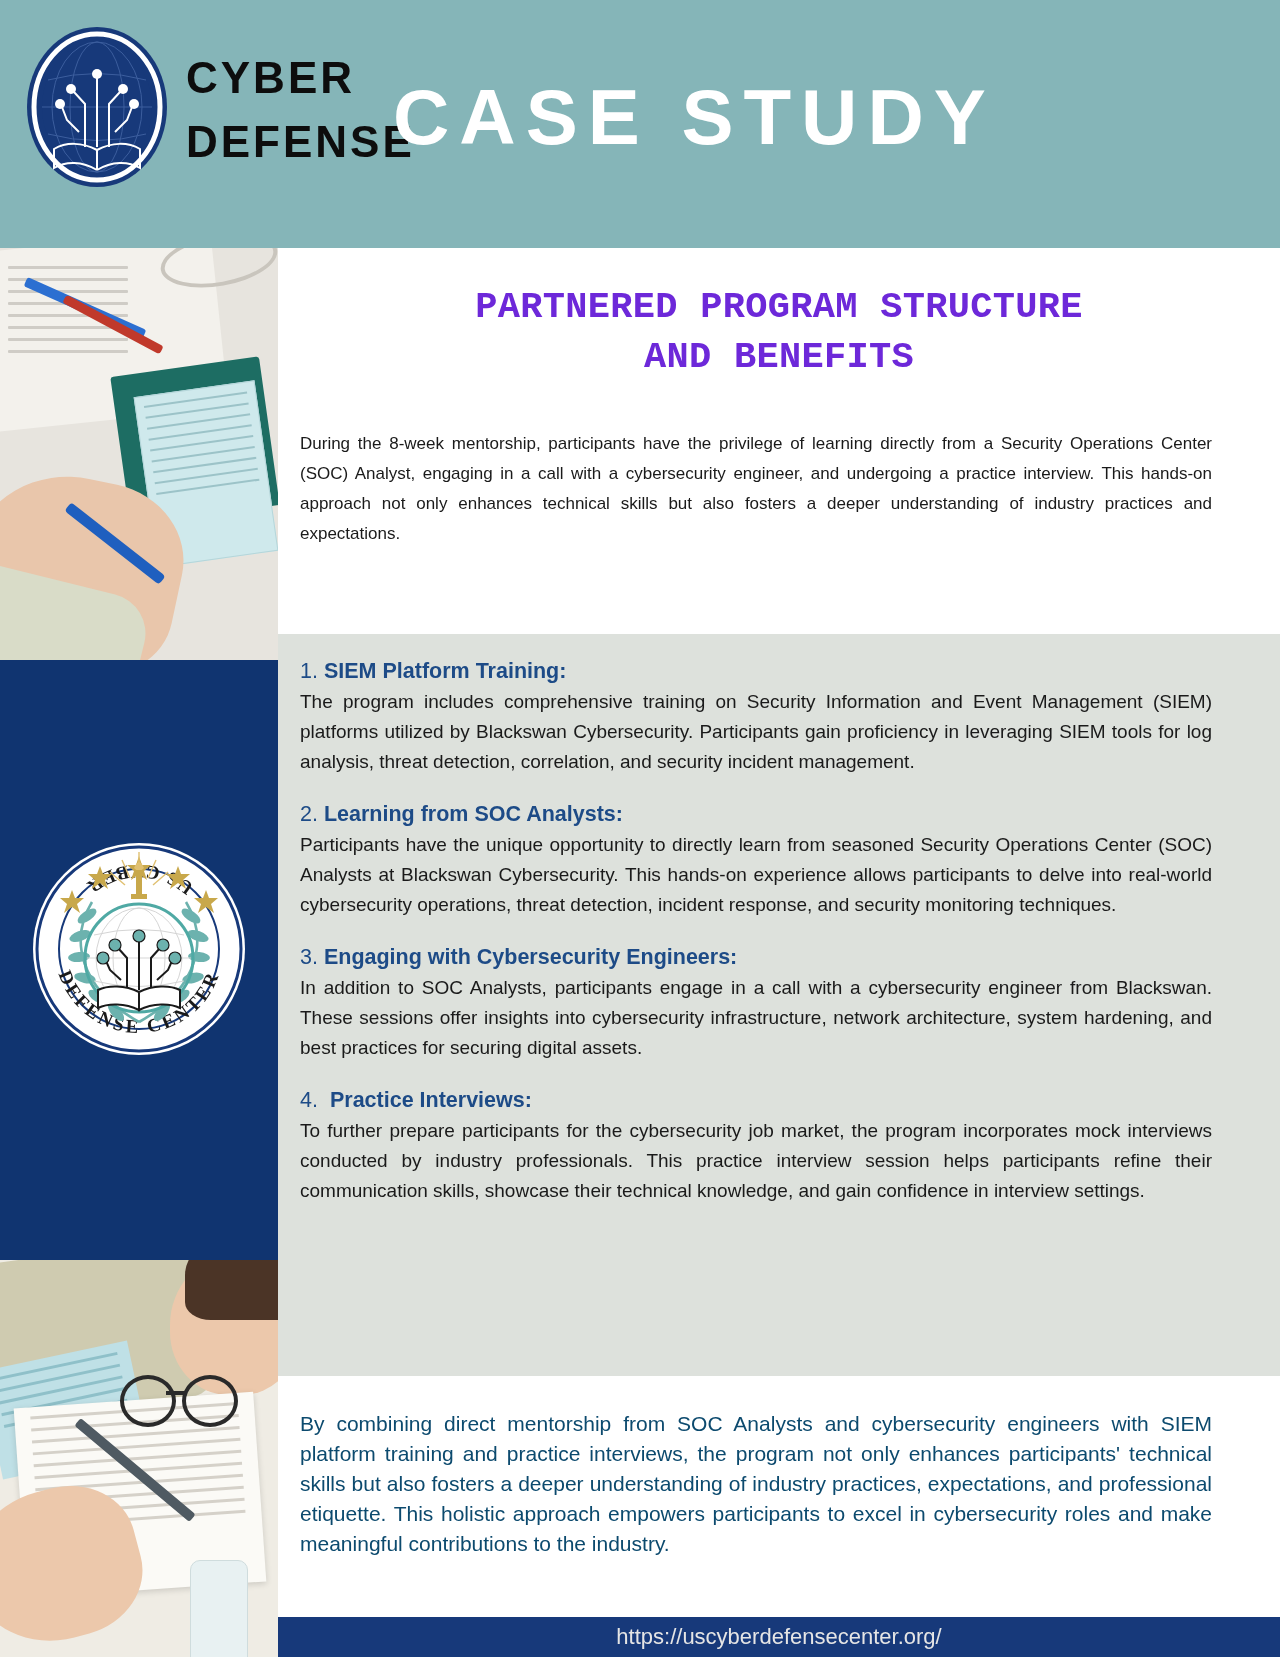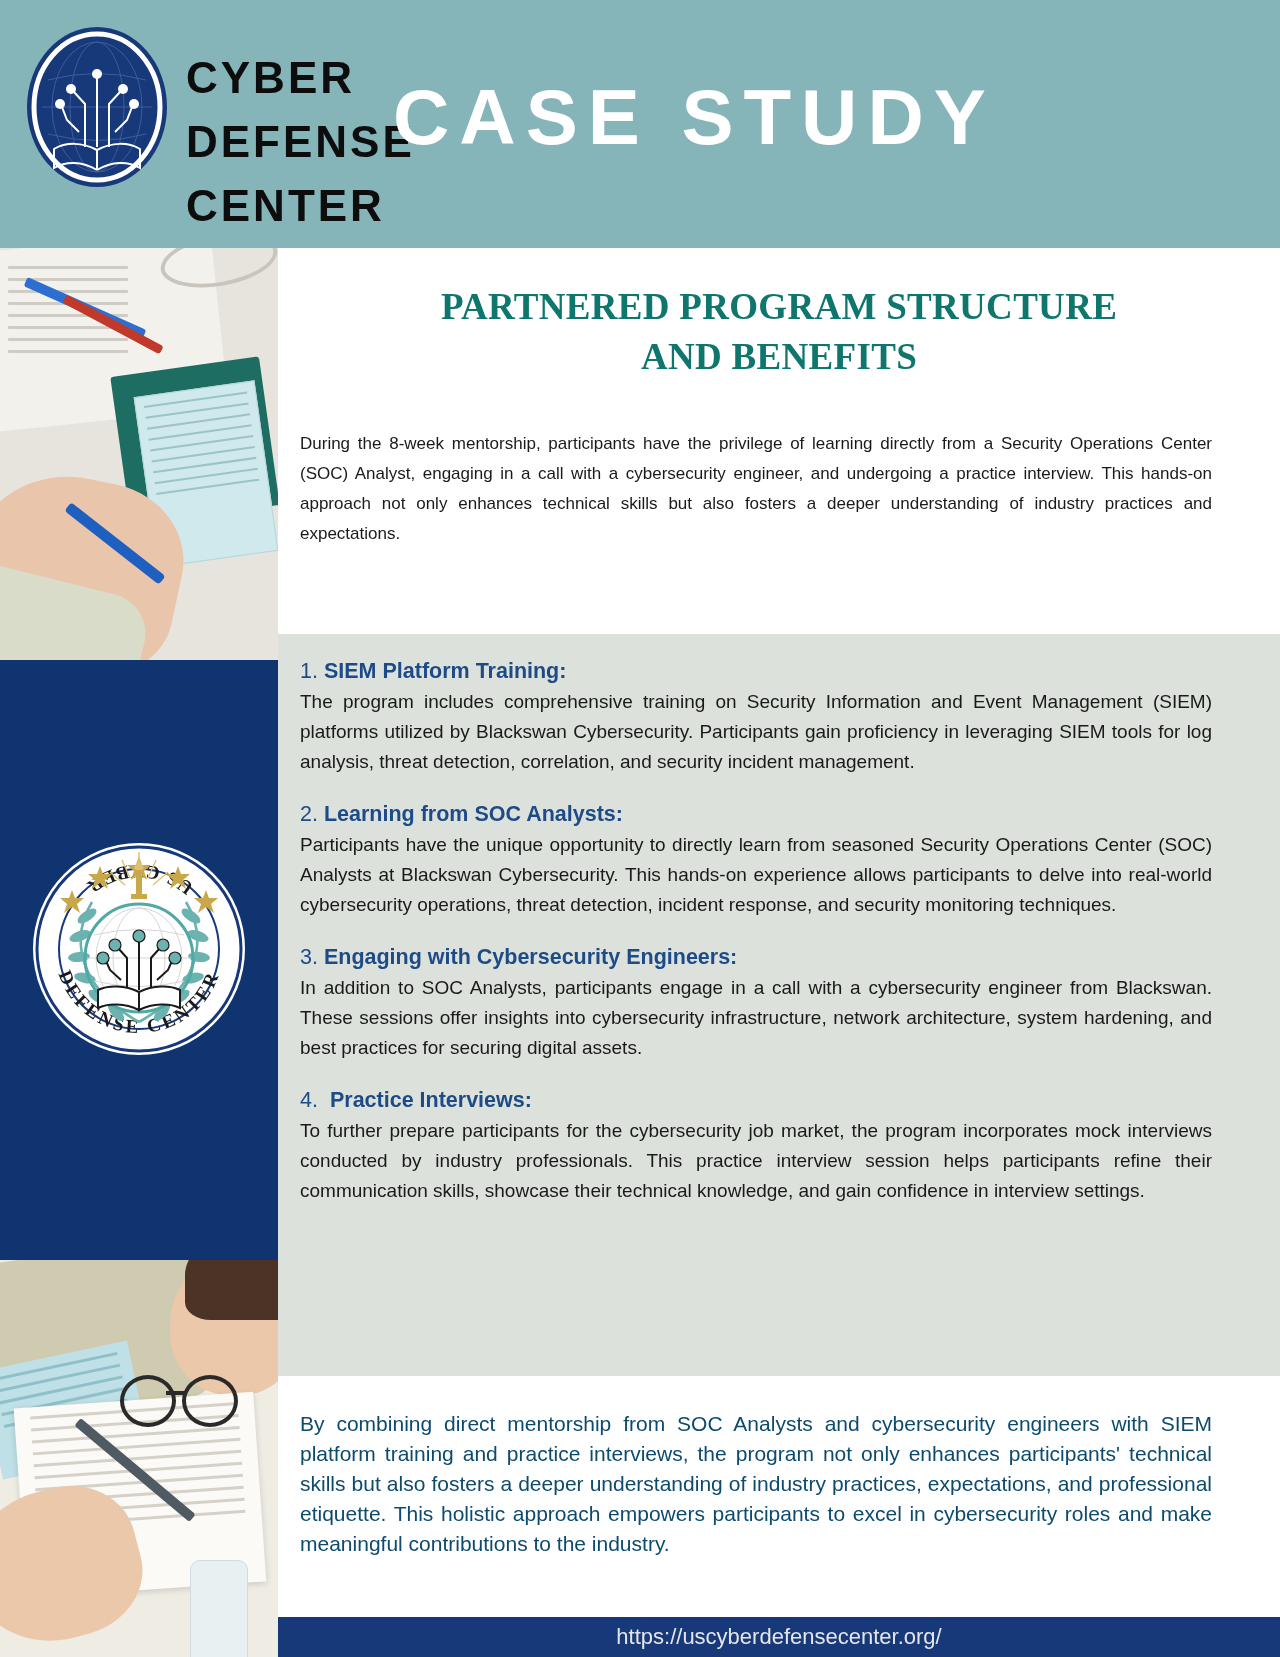--- a/index.html
+++ b/index.html
@@ -94,22 +94,22 @@
   .p2-hand2{left:-30px;top:230px;width:170px;height:150px;background:#ecc8ab;border-radius:55% 45% 45% 55%;transform:rotate(-15deg);}
 
   
   .content{
     position:absolute;left:278px;top:248px;width:1002px;height:1409px;
     background:#ffffff;
   }
   .title{
     position:absolute;left:0;top:34px;width:1002px;
     text-align:center;
-    color:#0f766e;
-    font-family:Liberation Serif, serif;
+    color:#6d28d9;
+    font-family:Liberation Mono, monospace;
     font-weight:bold;
     font-size:37px;
     line-height:50px;
     letter-spacing:.3px;
   }
   .intro{
     position:absolute;left:22px;top:164px;width:912px;
     text-align:justify;
     color:#1a1a1a;
     font-size:17px;
@@ -192,21 +192,20 @@
           <path d="M75 128 L75 148"></path>
           <path d="M75 128 C60 120 44 120 32 127 L32 146 C44 139 60 139 75 148"></path>
           <path d="M75 128 C90 120 106 120 118 127 L118 146 C106 139 90 139 75 148"></path>
         </g>
       </svg>
     </div>
 
     <div class="brand-words">
       <div>CYBER</div>
       <div>DEFENSE</div>
-      <div>CENTER</div>
     </div>
 
     <div class="case-study">CASE STUDY</div>
   </div>
 
   <div class="leftcol">
 
     <div class="photo-top">
       <div class="p1 p1-paper"></div>
       <div class="p1 p1-lines">

